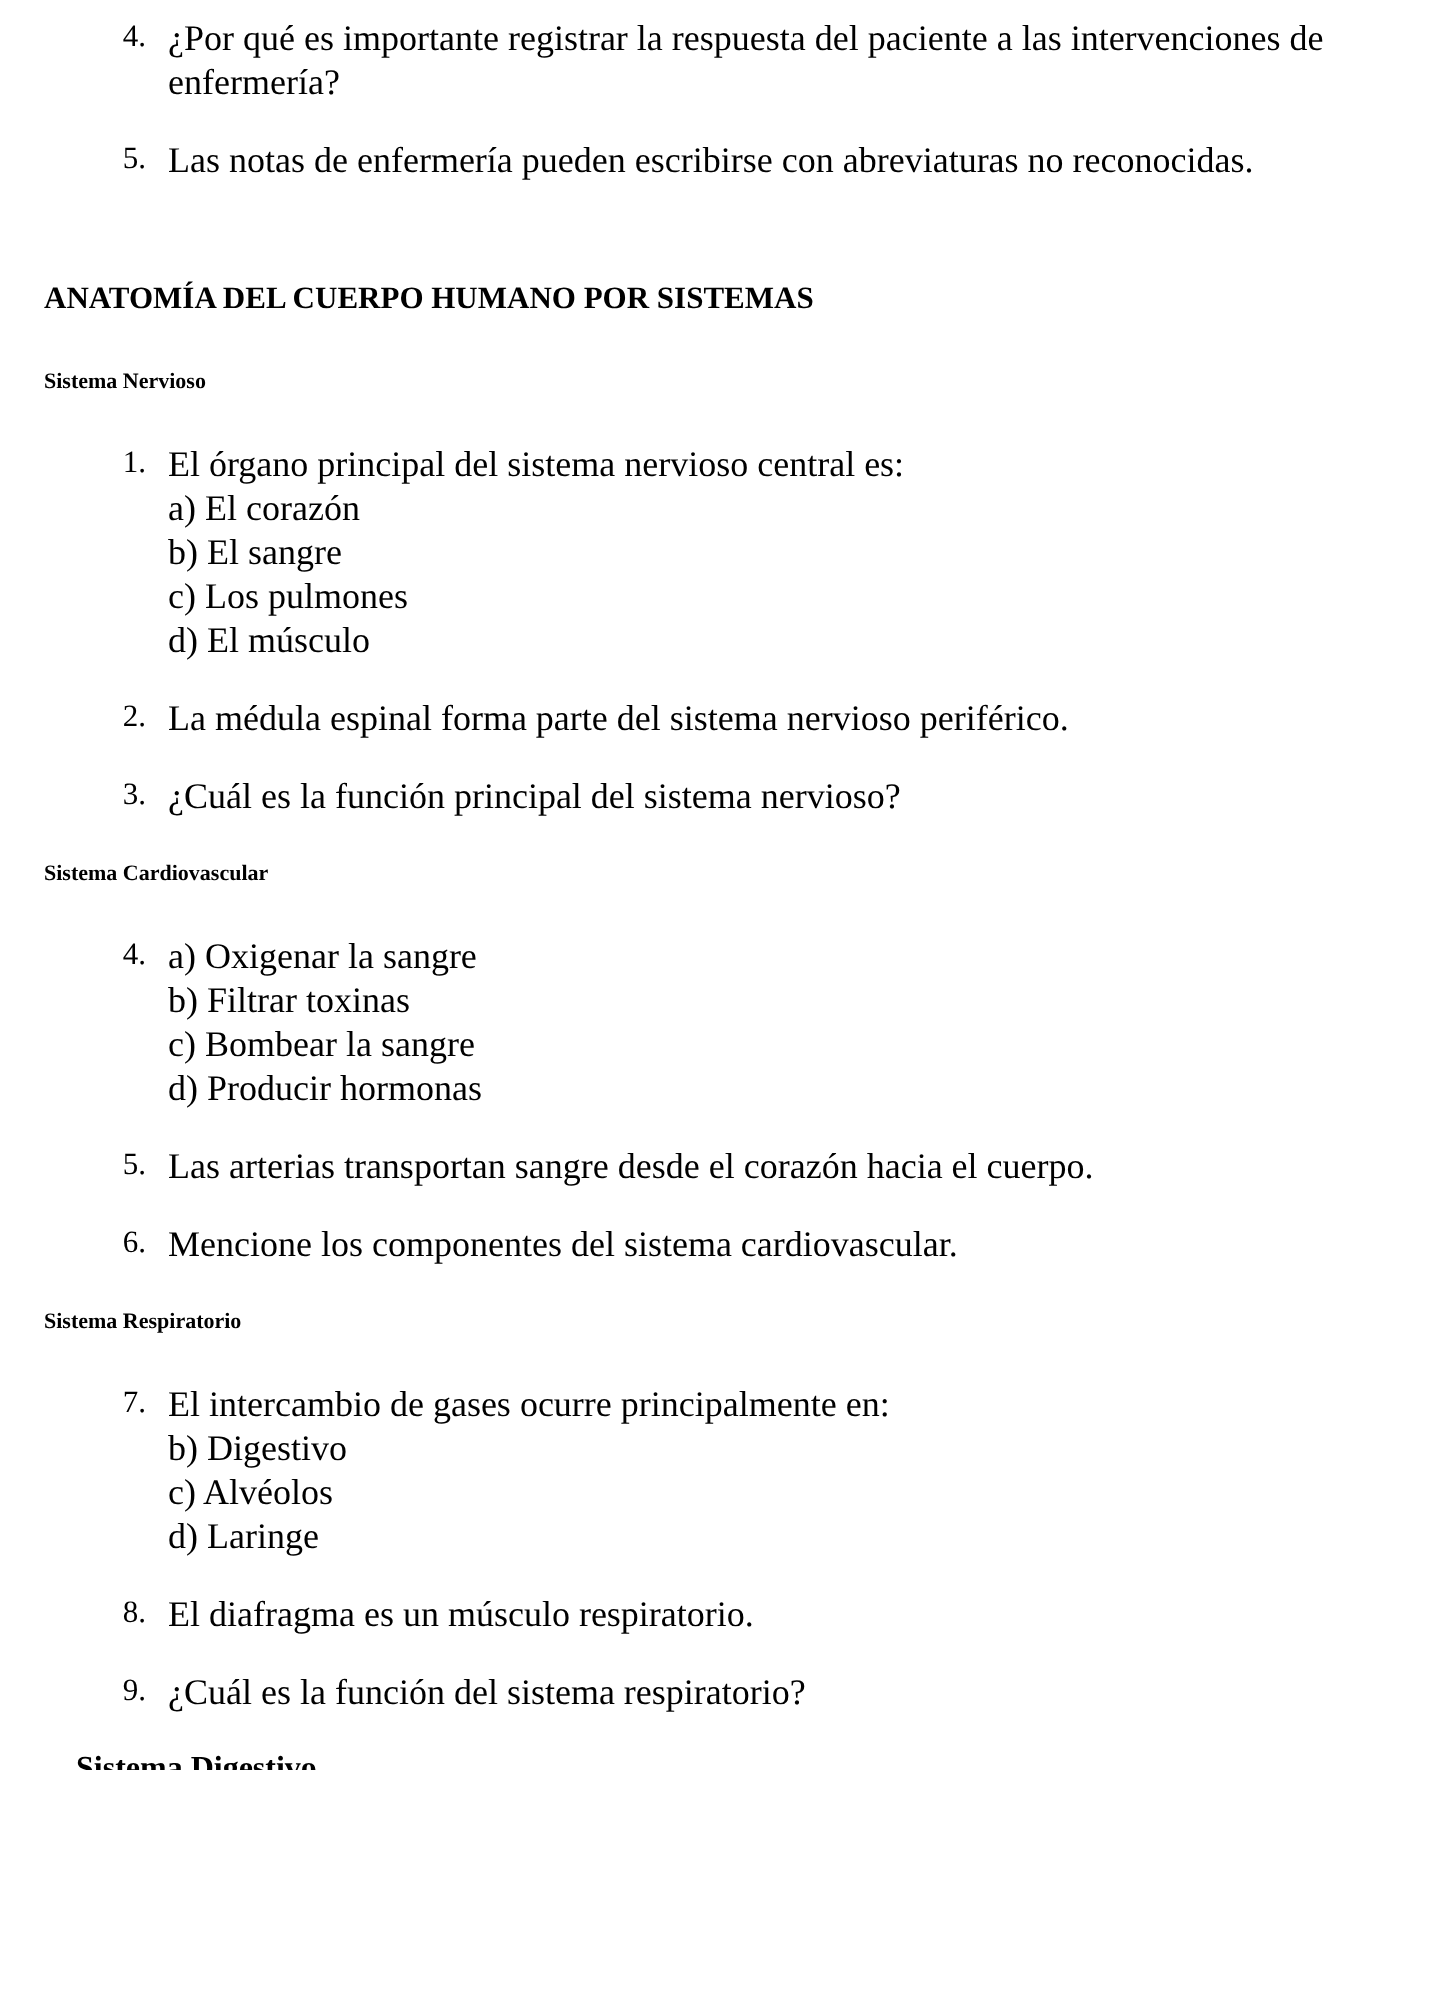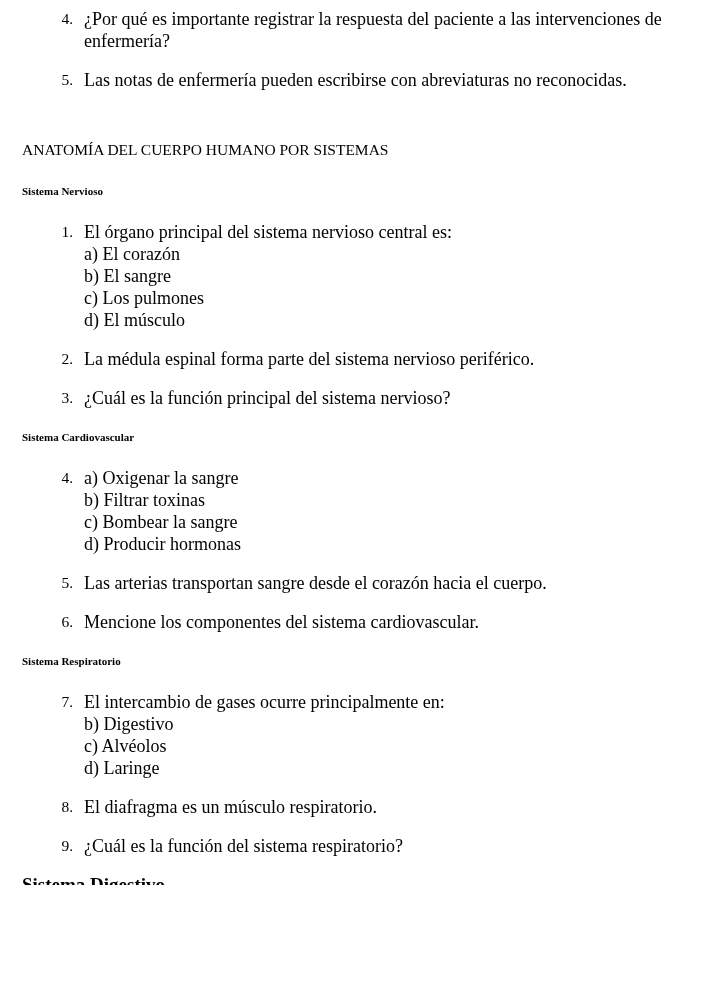--- a/index.html
+++ b/index.html
@@ -48,39 +48,39 @@
     padding-left: 28px;
   }
   .q-row .body .stem {
     display: block;
   }
   .q-row .body .opt {
     display: block;
   }
   h2.section-title {
     font-size: 15.5px;
-    font-weight: normal;
+    font-weight: bold;
     margin: 0 0 0 0;
     padding: 0;
     line-height: 22px;
   }
   .spacer-lg { height: 31px; }
   .spacer-md { height: 19px; }
   h3.subsection-title {
     font-size: 11px;
     font-weight: bold;
     margin: 0;
     padding: 0;
     line-height: 22px;
   }
   .clipped-title {
-    font-size: 19px;
+    font-size: 16px;
     font-weight: bold;
     line-height: 22px;
-    margin: 0;
+    margin: 16px;
     padding: 0;
     height: 11px;
     overflow: hidden;
   }
 </style>
 </head>
 <body>
 
 <div class="page">
   <div class="content">

